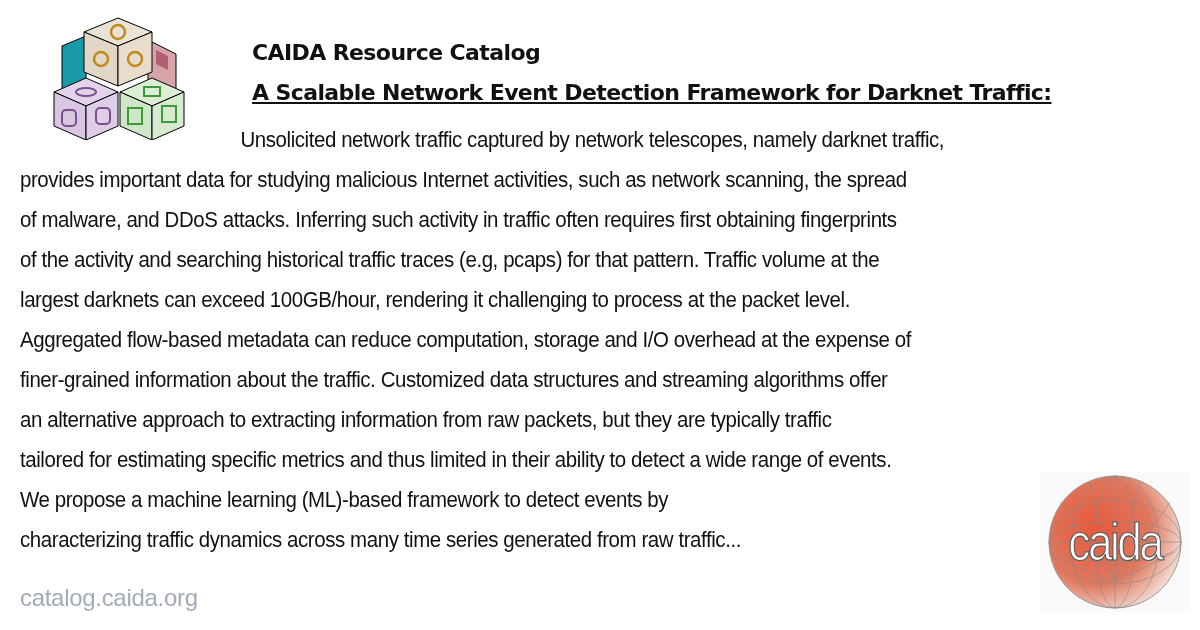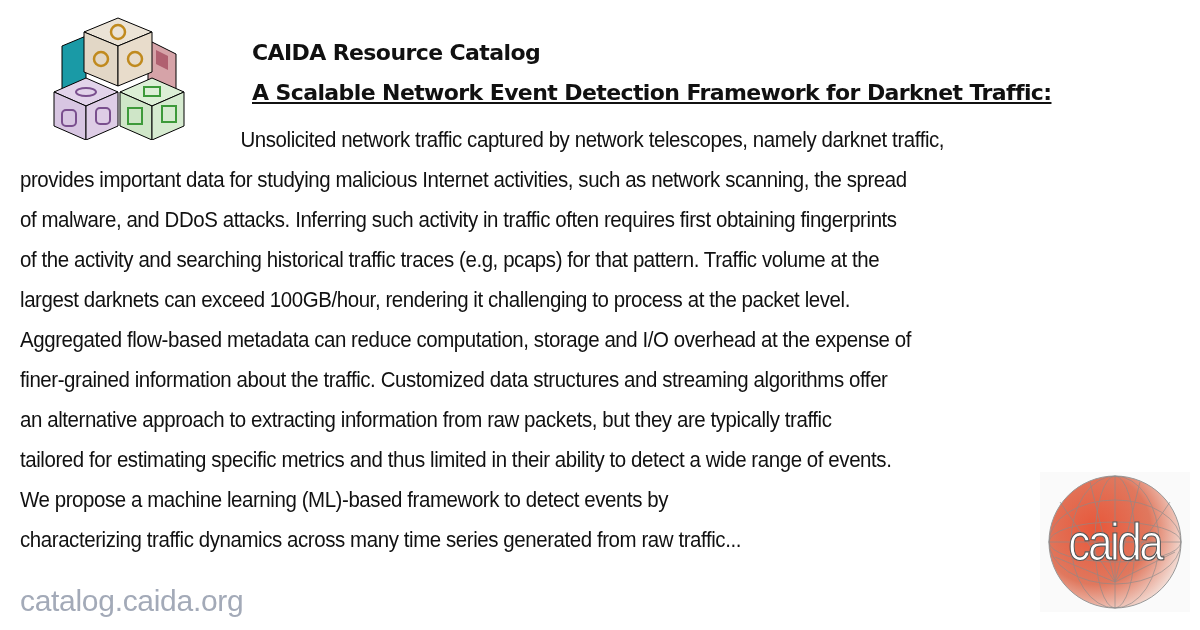--- a/index.html
+++ b/index.html
@@ -28,21 +28,21 @@
       color: #111;
       transform: scaleX(0.93); transform-origin: left top;
       width: 1255px;
     }
     .body-line { display: block; white-space: nowrap; }
     .body-line.first { padding-left: 237px; }
     .caida-logo { position: absolute; left: 1040px; top: 472px; width: 150px; height: 140px; }
     .footer-url {
       position: absolute; left: 20px; top: 584px;
       font-family: "Liberation Sans", sans-serif;
-      font-size: 30px; color: #a3aab8; letter-spacing: -0.3px;
+      font-size: 24px; color: #a3aab8; letter-spacing: -0.3px;
     }
   </style>
 </head>
 <body>
 
 <svg class="logo-cubes" viewBox="0 0 140 126">
 
   <polygon points="10,32 34,22 34,70 10,80" fill="#1a9aa6" stroke="#000" stroke-width="1"></polygon>
 
   <polygon points="96,26 124,40 124,86 96,72" fill="#d6a3a8" stroke="#000" stroke-width="1"></polygon>

